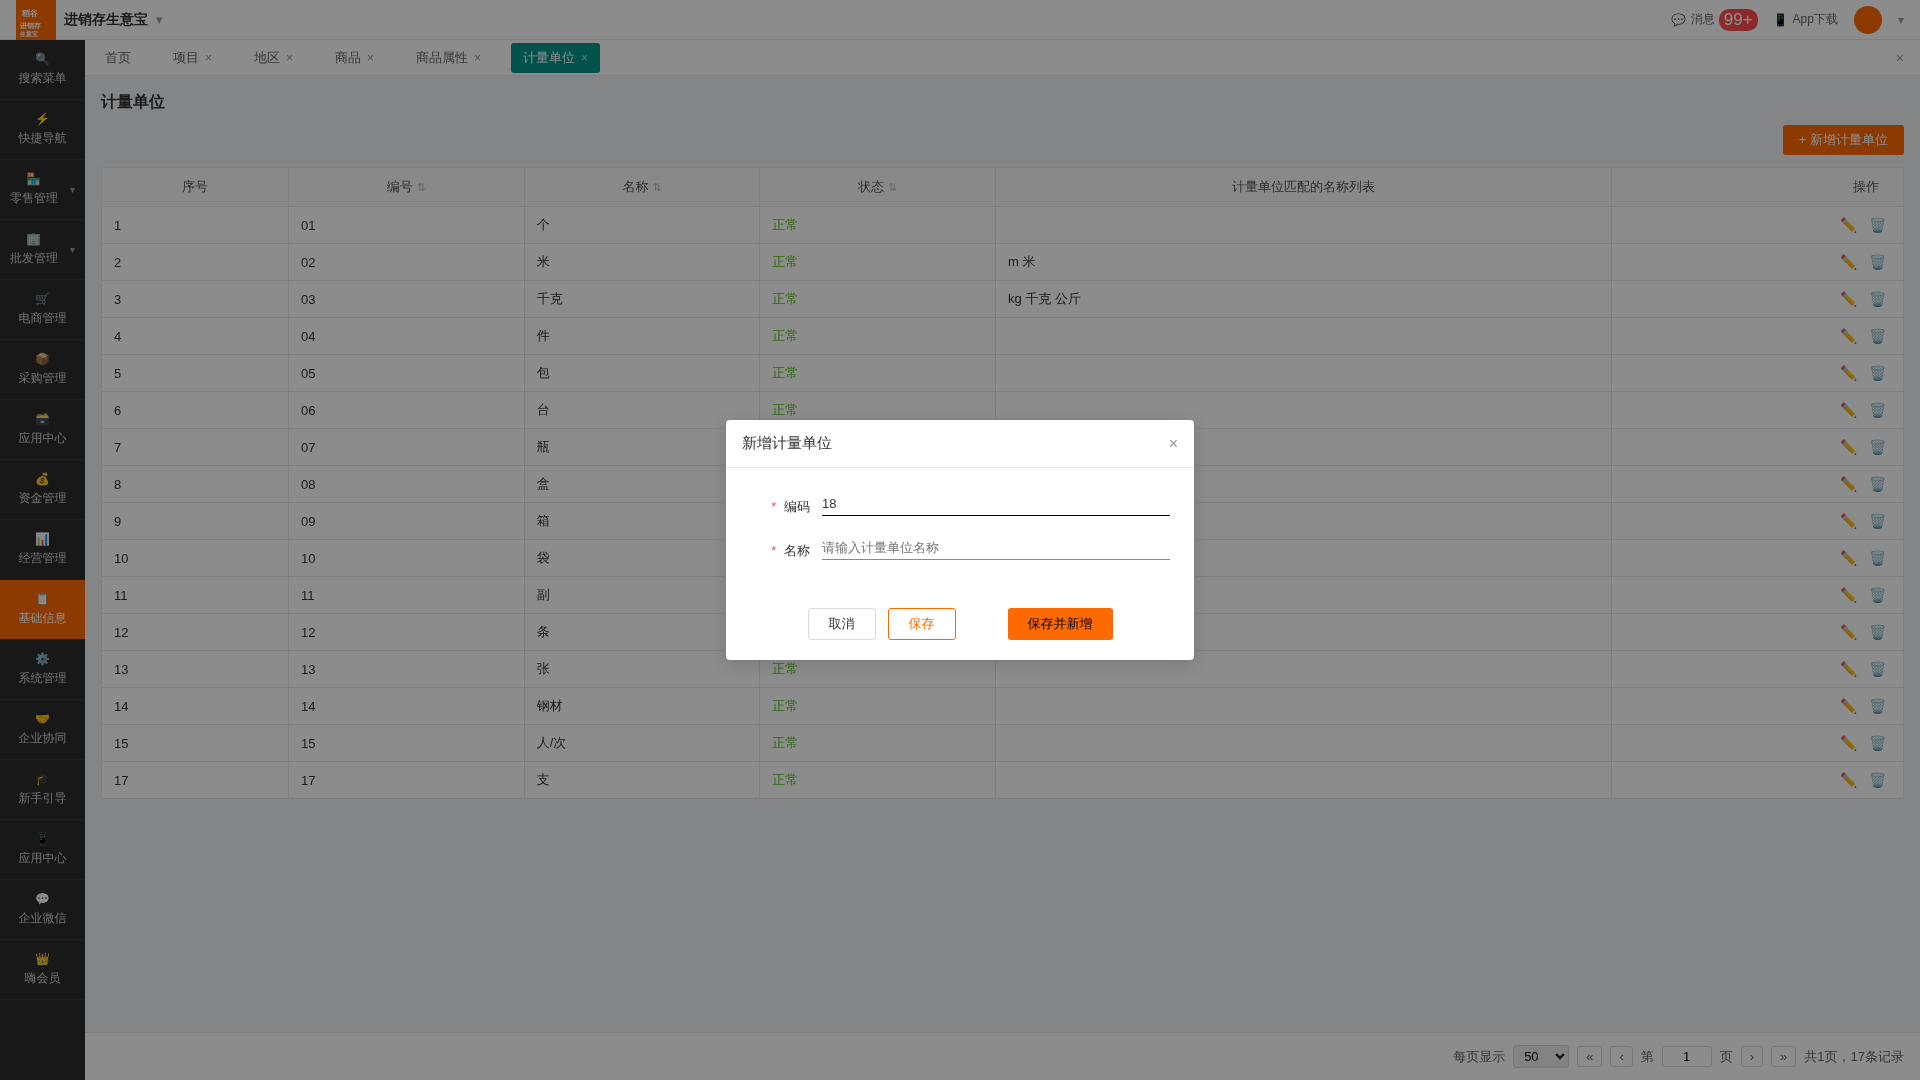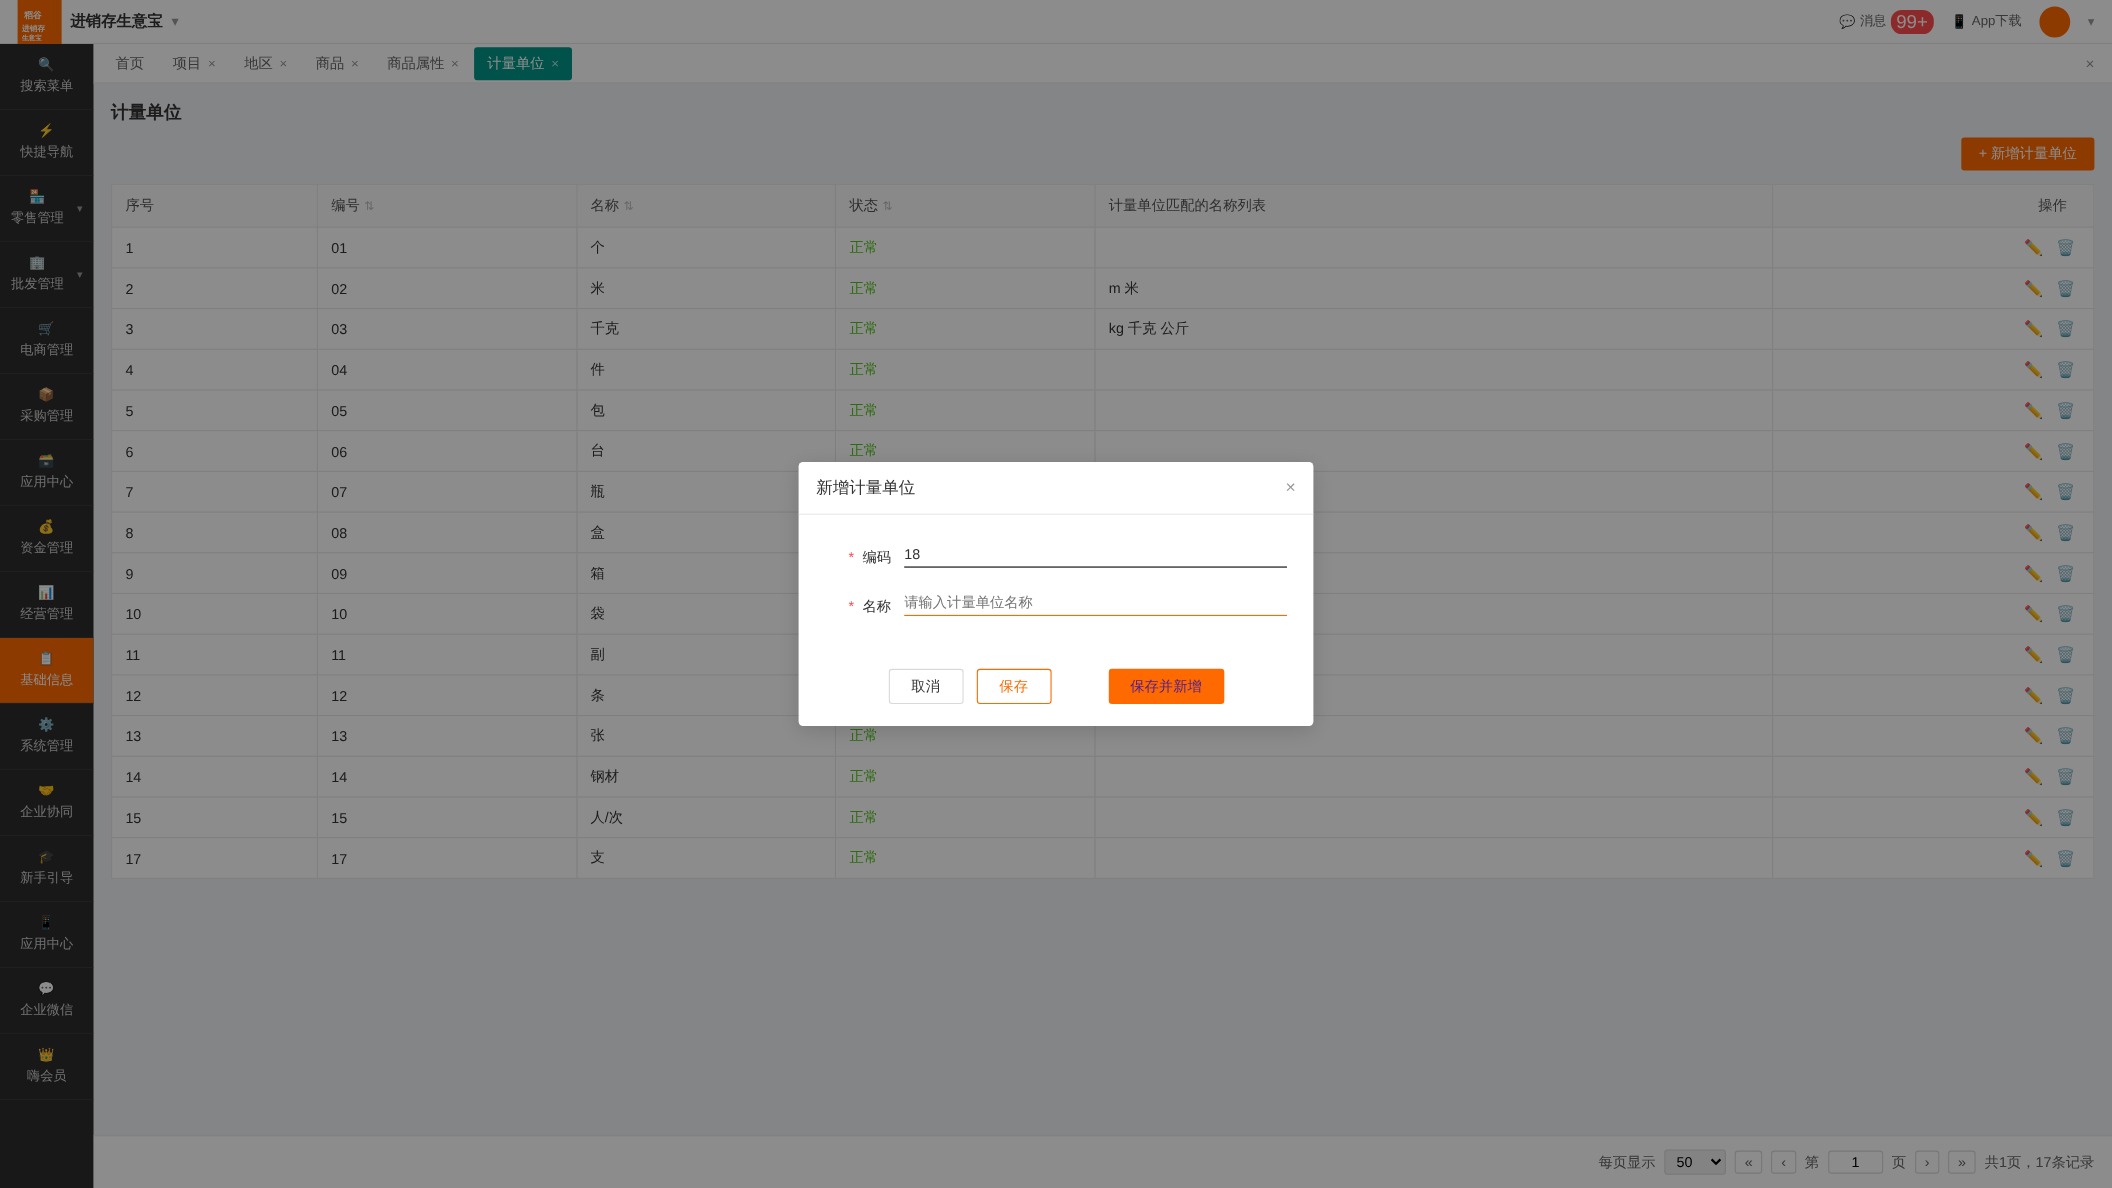--- a/index.html
+++ b/index.html
@@ -105,21 +105,21 @@
     }
 
     
     .tab-bar {
       height: 36px;
       background: #fff;
       display: flex;
       align-items: center;
       border-bottom: 1px solid #e8e8e8;
       padding: 0 8px;
-      gap: 2px;
+      gap: 18px;
       flex-shrink: 0;
     }
     .tab {
       height: 30px;
       padding: 0 12px;
       display: flex;
       align-items: center;
       gap: 6px;
       cursor: pointer;
       border-radius: 3px;
@@ -177,21 +177,21 @@
     .data-table {
       width: 100%;
       border-collapse: collapse;
       background: #fff;
       border: 1px solid #e8e8e8;
     }
     .data-table th {
       background: #fafafa;
       border: 1px solid #e8e8e8;
       padding: 10px 12px;
-      text-align: left;
+      text-align: center;
       font-weight: 500;
       font-size: 13px;
       color: #555;
       white-space: nowrap;
     }
     .data-table td {
       border: 1px solid #e8e8e8;
       padding: 8px 12px;
       font-size: 13px;
       color: #333;
@@ -328,21 +328,21 @@
       background: #fff;
       color: #ff6a00;
       padding: 6px 20px;
       border-radius: 3px;
       cursor: pointer;
       font-size: 13px;
     }
     .btn-save-new {
       border: none;
       background: #ff6a00;
-      color: #4c1d95;
+      color: #000000;
       padding: 6px 20px;
       border-radius: 3px;
       cursor: pointer;
       font-size: 13px;
       margin-left: 40px;
     }
   </style>
 </head>
 <body>
 

